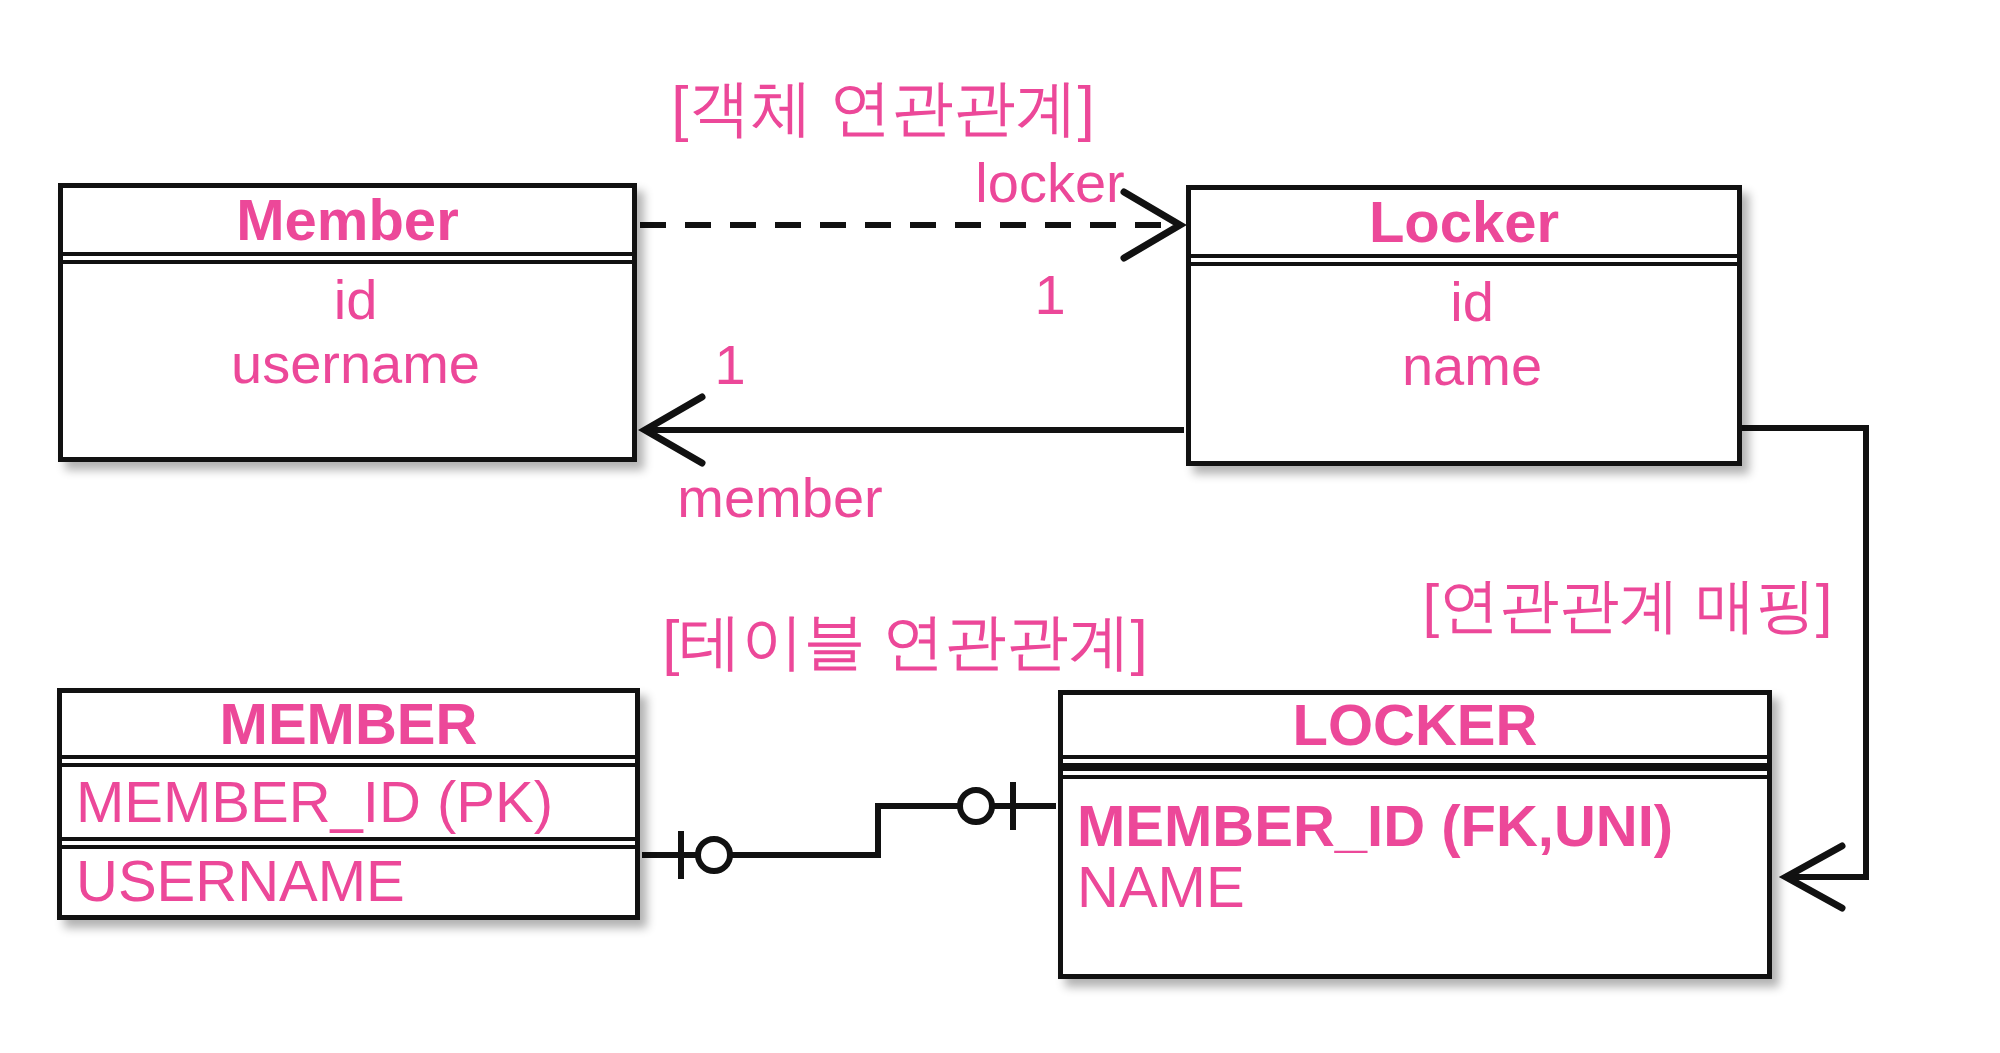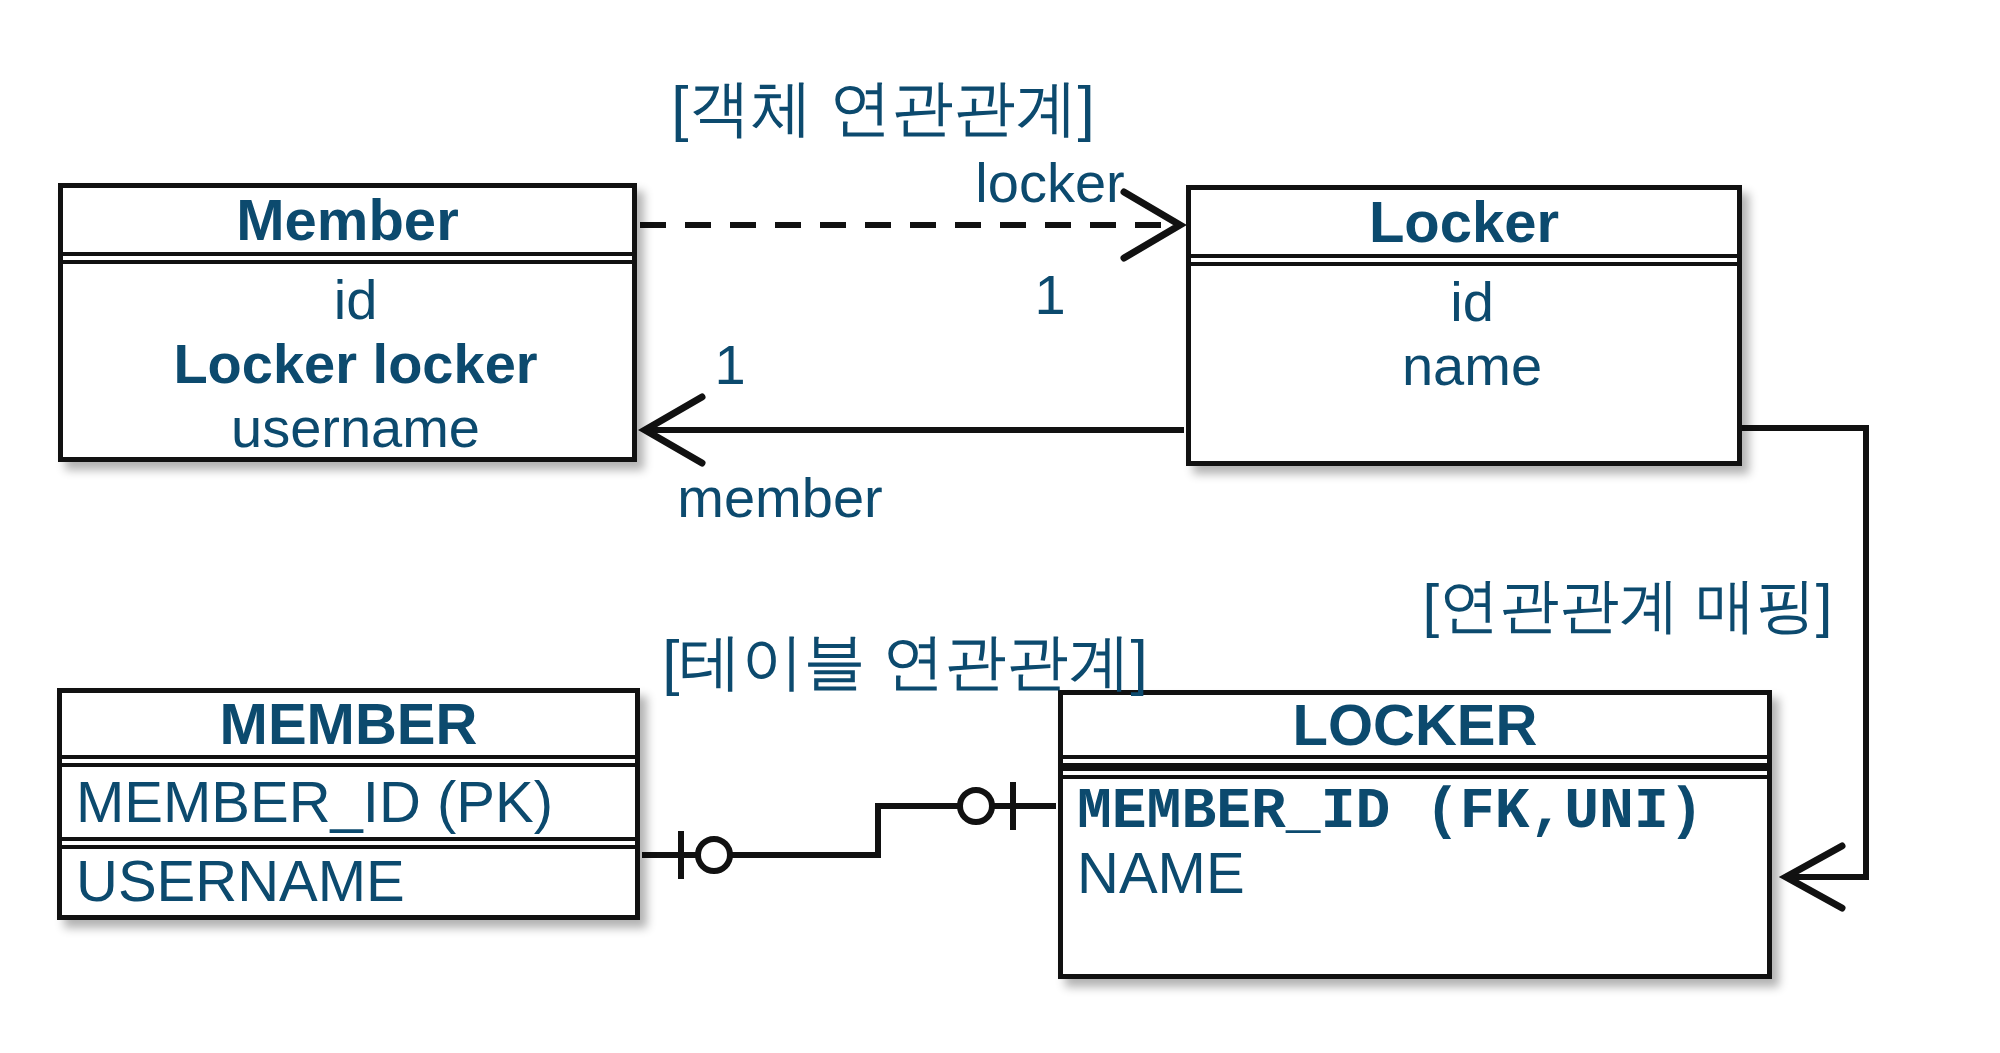--- a/index.html
+++ b/index.html
@@ -1,18 +1,18 @@
 <!DOCTYPE html>
 <html><head>
 <meta charset="utf-8">
 <style>
   html,body{margin:0;padding:0;background:#ffffff;}
   #canvas{
     position:relative;width:2000px;height:1053px;background:#ffffff;overflow:hidden;
-    font-family:"Liberation Sans","DejaVu Sans",sans-serif;color:#0c4a6e;
+    font-family:"Liberation Sans","DejaVu Sans",sans-serif;color:#ec4899;
   }
   #connector-layer{position:absolute;left:0;top:0;width:2000px;height:1053px;z-index:1;}
   .umlbox{
     position:absolute;background:#ffffff;border:5px solid #111111;z-index:2;
     box-shadow:7px 8px 9px rgba(0,0,0,0.30);box-sizing:border-box;
   }
   .box-header{font-weight:bold;text-align:center;font-size:58px;}
   .hdr-divider{height:4px;border-top:4px solid #111111;border-bottom:4px solid #111111;}
   .box-body{padding:4px 0 0 16px;text-align:center;}
   .field{font-size:56px;line-height:64px;white-space:nowrap;}
@@ -51,28 +51,27 @@
   <div class="label label-kr" style="left:583px;top:66px;width:600px;font-size:62px;">[객체 연관관계]</div>
 
   <div class="label label-sm" style="left:945px;top:150px;width:210px;">locker</div>
   <div class="label label-sm" style="left:1015px;top:262px;width:70px;">1</div>
 
   <div class="label label-sm" style="left:695px;top:332px;width:70px;">1</div>
   <div class="label label-sm" style="left:650px;top:465px;width:260px;">member</div>
 
   <div class="label label-kr" style="left:1395px;top:566px;width:465px;">[연관관계 매핑]</div>
 
-  <div class="label label-kr" style="left:605px;top:620px;width:600px;font-size:62px;">[테이블 연관관계]</div>
+  <div class="label label-kr" style="left:605px;top:600px;width:600px;font-size:62px;">[테이블 연관관계]</div>
 
   <div class="umlbox" style="left:58px;top:183px;width:579px;height:279px;">
     <div class="box-header" style="line-height:64px;">Member</div>
     <div class="hdr-divider"></div>
     <div class="box-body">
       <div class="field">id</div>
-      <div class="field bold">Locker locker</div>
       <div class="field">username</div>
     </div>
   </div>
 
   <div class="umlbox" style="left:1186px;top:185px;width:556px;height:281px;">
     <div class="box-header" style="line-height:64px;">Locker</div>
     <div class="hdr-divider"></div>
     <div class="box-body">
       <div class="field">id</div>
       <div class="field">name</div>
@@ -84,17 +83,17 @@
     <div class="hdr-divider"></div>
     <div class="trow" style="line-height:70px;">MEMBER_ID (PK)</div>
     <div class="hdr-divider"></div>
     <div class="trow" style="line-height:64px;">USERNAME</div>
   </div>
 
   <div class="umlbox" style="left:1058px;top:690px;width:714px;height:289px;">
     <div class="box-header" style="line-height:60px;">LOCKER</div>
     <div class="hdr-divider"></div>
     <div class="hdr-divider"></div>
-    <div class="trow bold" style="line-height:62px;padding-top:2px;font-family:Liberation Mono, monospace;">MEMBER_ID (FK,UNI)</div>
+    <div class="trow bold" style="line-height:62px;padding-top:16px;">MEMBER_ID (FK,UNI)</div>
     <div class="trow" style="line-height:60px;">NAME</div>
   </div>
 
 </div>
 
 </body></html>

